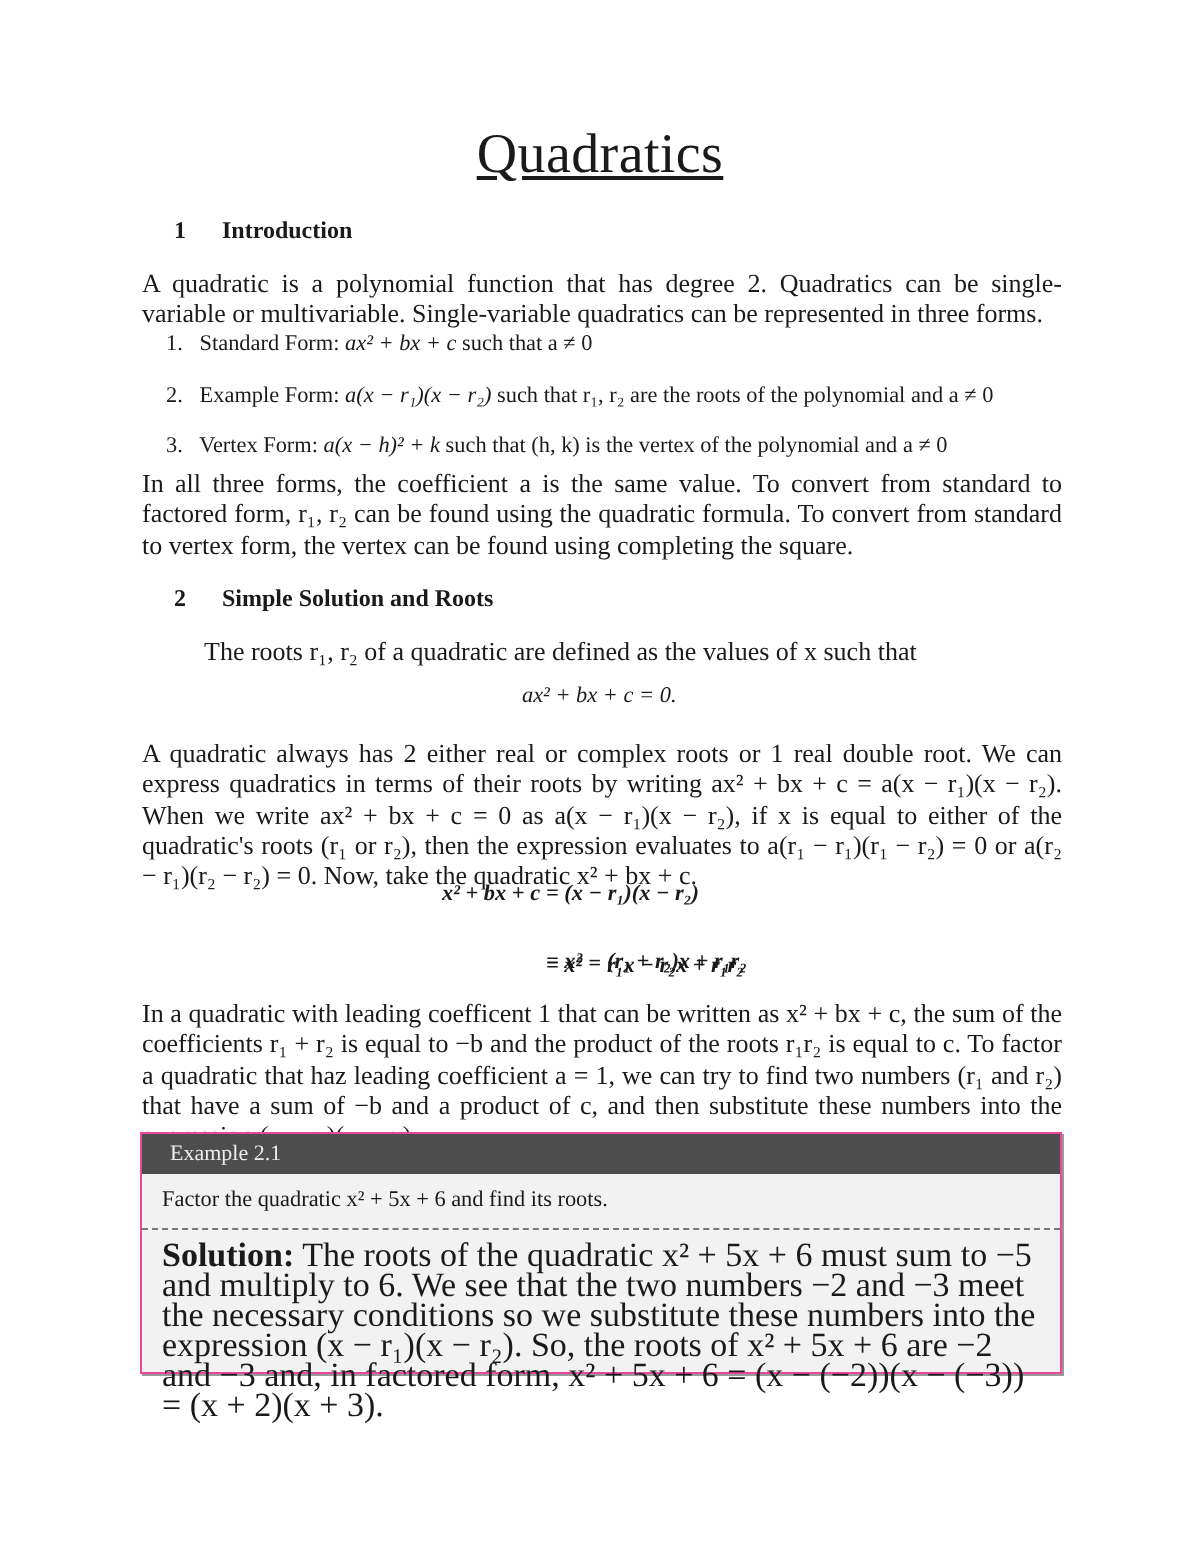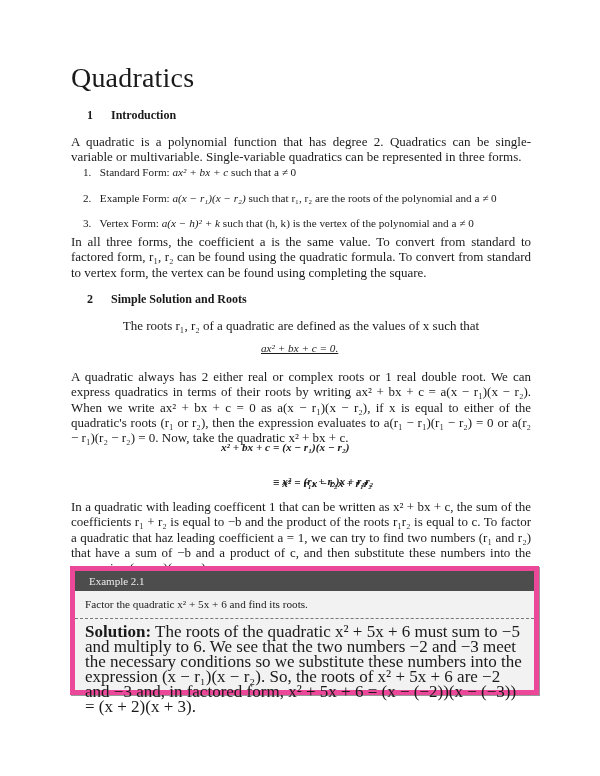--- a/index.html
+++ b/index.html
@@ -1,34 +1,34 @@
 <!DOCTYPE html>
 <html><head>
 <meta charset="utf-8">
 <style>
   html, body { margin:0; padding:0; background:#ffffff; }
   body { width:600px; height:776px; position:relative; overflow:hidden;
          font-family:"DejaVu Serif","Liberation Serif",serif; color:#1a1a1a; }
   .page { position:absolute; left:71px; top:0; width:458px; }
-  .title { position:absolute; left:0; width:458px; top:62px; text-align:left;
-           font-size:28px; font-family:"Liberation Serif",serif; font-weight:normal; letter-spacing:0.2px; }
+  .title { position:absolute; left:0; width:458px; top:62px; text-align:center;
+           font-size:28px; font-family:"Liberation Serif",serif; font-weight:normal; letter-spacing:0.2px;text-decoration:underline; }
   .h { position:absolute; left:16px; font-family:"Liberation Serif",serif; font-weight:bold; font-size:12px; }
   .h .num { display:inline-block; width:24px; }
   .p { position:absolute; left:0; width:460px; font-family:"Liberation Serif",serif;
        font-size:13px; line-height:15.3px; text-align:justify; }
-  .p.nj { text-align:center; }
+  .p.nj { text-align:left;margin-left:31px; }
   i, .m { font-style:italic; }
   .list { position:absolute; left:12px; width:450px; font-family:"Liberation Serif",serif; font-size:11.2px; }
   .li { position:absolute; left:0; white-space:nowrap; }
   .li .n { display:inline-block; width:14px; }
   .eq { position:absolute; font-family:"Liberation Serif",serif; font-size:11.2px; white-space:nowrap; }
   .align { position:absolute; left:150px; top:441px; font-family:"Liberation Serif",serif; font-size:11.2px; }
   .align .row { position:absolute; white-space:nowrap;font-weight:bold; }
   .box { position:absolute; left:-1px; top:566px; width:459px; height:119px;
-         border:5px solid #ec4899; background:#f2f2f2; box-shadow:1px 1px 0 #999; }
+         border:1px solid #ec4899; background:#f2f2f2; box-shadow:1px 1px 0 #999; }
   .box .head { height:20px; background:#4d4d4d; color:#ececec; font-family:"Liberation Serif",serif;
                font-size:11px; line-height:20px; padding-left:14px; }
   .box .q { padding:7px 0 0 10px; height:20px; font-family:"Liberation Serif",serif; font-size:11.2px;
             border-bottom:1px dashed #777; }
   .box .sol { padding:5px 10px 0 10px; font-family:"Liberation Serif",serif; font-size:17px; line-height:15px; }
   .box .sol b { font-weight:bold; }
 </style>
 </head>
 <body>
 
@@ -64,21 +64,21 @@
   </div>
 
   <div class="p" style="top:234px;">In all three forms, the coefficient a is the same value. To convert from standard to factored form, r₁, r₂ can be found using the quadratic formula. To convert from standard to vertex form, the vertex can be found using completing the square.</div>
 
   <div class="h" style="top:292px;">
     <span class="num">2</span><span>Simple Solution and Roots</span>
   </div>
 
   <div class="p nj" style="top:318px;">The roots r₁, r₂ of a quadratic are defined as the values of x such that</div>
 
-  <div class="eq m" style="top:342px; left:190px;text-decoration:underline;">ax² + bx + c = 0.</div>
+  <div class="eq m" style="top:342px; left:190px;">ax² + bx + c = 0.</div>
 
   <div class="p" style="top:369px;">A quadratic always has 2 either real or complex roots or 1 real double root. We can express quadratics in terms of their roots by writing ax² + bx + c = a(x − r₁)(x − r₂). When we write ax² + bx + c = 0 as a(x − r₁)(x − r₂), if x is equal to either of the quadratic's roots (r₁ or r₂), then the expression evaluates to a(r₁ − r₁)(r₁ − r₂) = 0 or a(r₂ − r₁)(r₂ − r₂) = 0. Now, take the quadratic x² + bx + c.</div>
 
   <div class="align">
     <div class="row m" style="top:0; left:0;">x² + bx + c</div>
     <div class="row m" style="top:0; left:52px;">= (x − r₁)(x − r₂)</div>
     <div class="row m" style="top:17px; left:52px;margin-top:19px;">= x² − r₁x − r₂x + r₁r₂</div>
     <div class="row m" style="top:34px; left:52px;">= x² − (r₁ + r₂)x + r₁r₂</div>
   </div>
 

